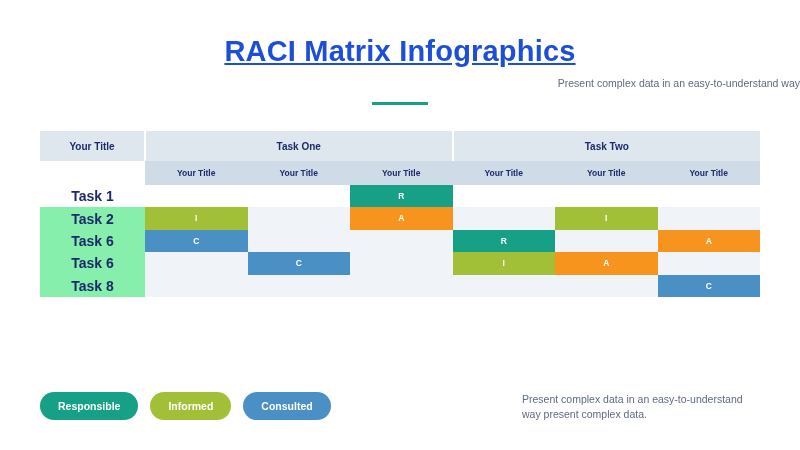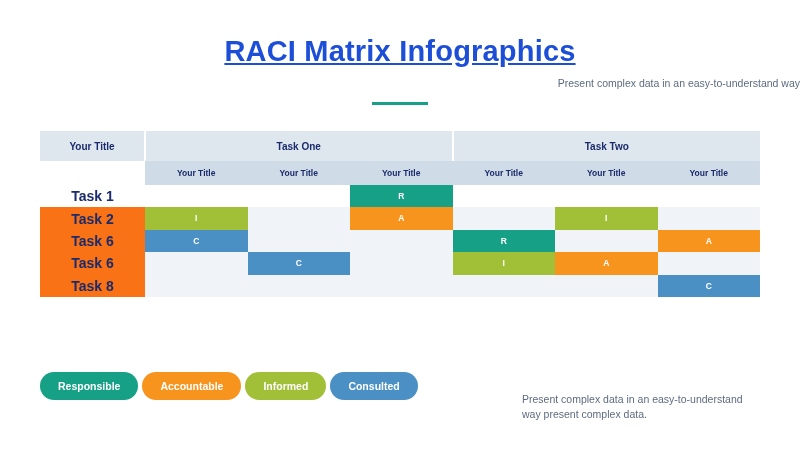--- a/index.html
+++ b/index.html
@@ -86,33 +86,33 @@
     font-size: 8.5px;
     font-weight: bold;
     color: #ffffff;
   }
   .body-row td.task {
     color: #1b2a6b;
     font-size: 14px;
     font-weight: bold;
     background: #ffffff;
   }
-  .body-row.alt td.task { background: #f97316; }
+  .body-row.alt td.task { background: #86efac; }
   .cellbox {
     display: block;
     height: 22.4px;
     line-height: 22.4px;
   }
   
   .legend {
     position: absolute;
     left: 40px;
-    top: 372px;
+    top: 392px;
     display: flex;
-    gap: 4px;
+    gap: 12px;
     align-items: center;
   }
   .pill {
     height: 28px;
     line-height: 28px;
     border-radius: 14px;
     color: #ffffff;
     font-size: 10.5px;
     font-weight: bold;
     text-align: center;
@@ -228,20 +228,19 @@
           <td style="background: rgb(240, 244, 248);"></td>
           <td style="background: rgb(240, 244, 248);">
             <span class="cellbox" style="background: rgb(74, 144, 196);">C</span>
           </td>
         </tr>
       </tbody>
   </table>
 
   <div class="legend">
       <div class="pill" style="background: rgb(22, 160, 133);">Responsible</div>
-      <div class="pill" style="background: rgb(247, 148, 30);">Accountable</div>
       <div class="pill" style="background: rgb(162, 192, 55);">Informed</div>
       <div class="pill" style="background: rgb(74, 144, 196);">Consulted</div>
     </div>
 
   <div class="legend-note">Present complex data in an easy-to-understand way present complex data.</div>
 
 </div>
 
 </body></html>

